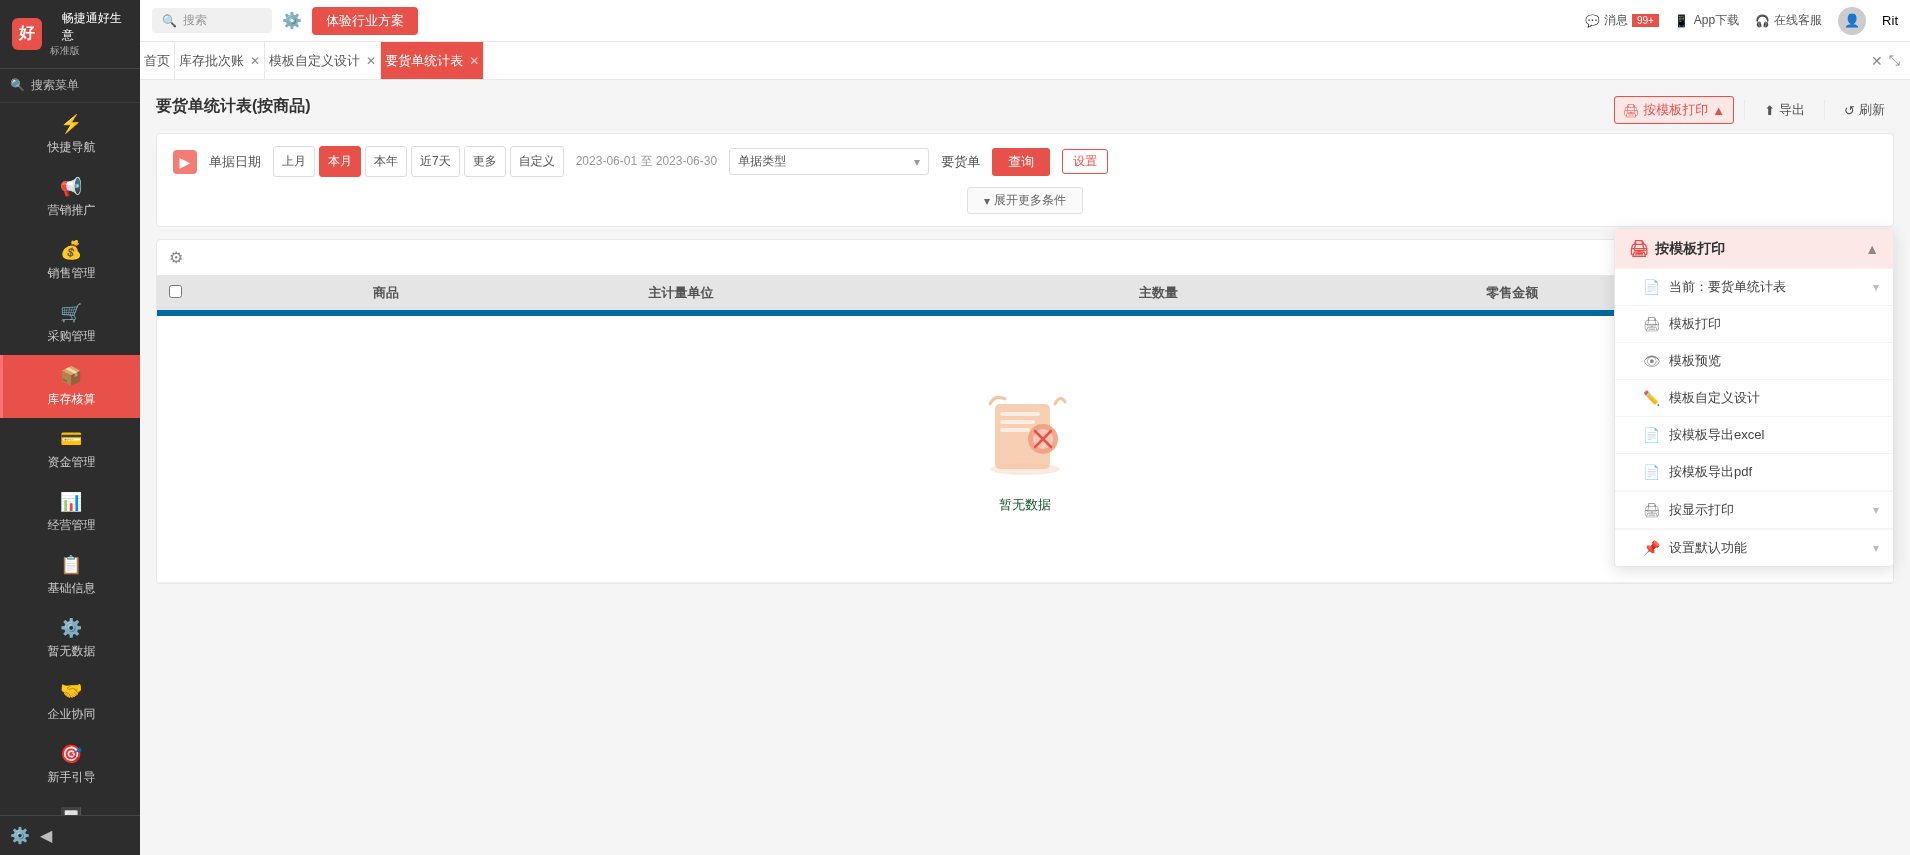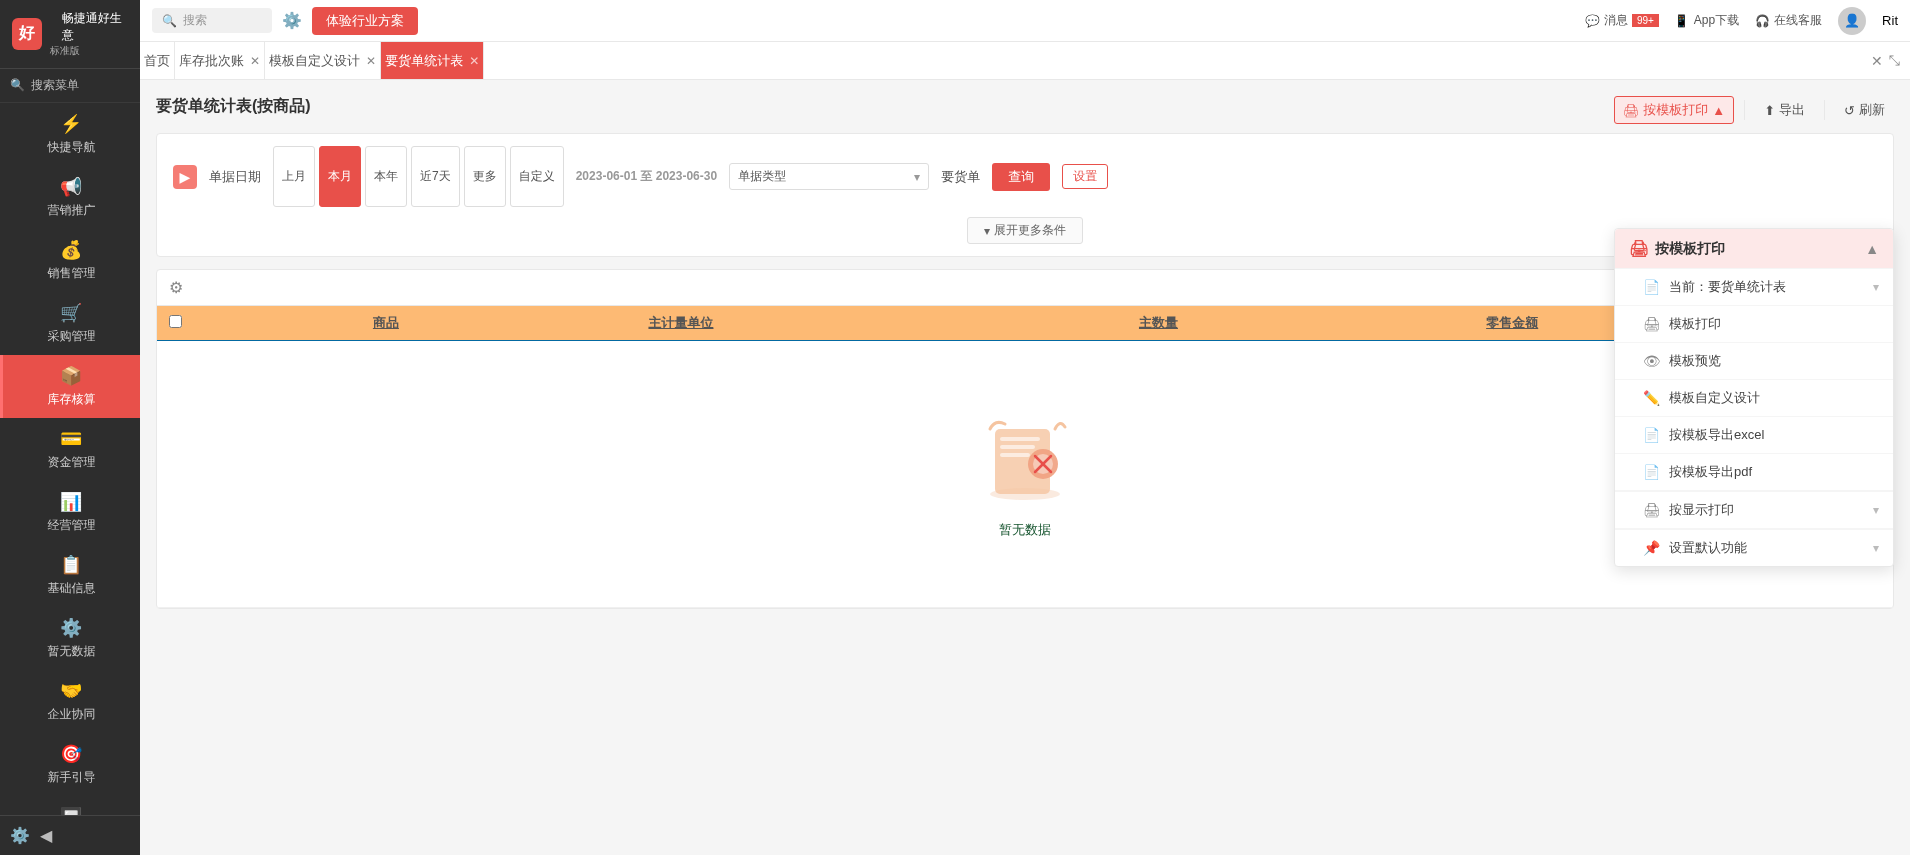--- a/index.html
+++ b/index.html
@@ -156,25 +156,25 @@
     }
     .filter-expand-btn {
       background: #f57c74; color: #fff; border: none;
       border-radius: 4px; width: 24px; height: 24px;
       display: flex; align-items: center; justify-content: center;
       cursor: pointer; font-size: 14px;
     }
     .filter-label { font-size: 13px; color: #555; }
     .date-btns { display: flex; gap: 4px; }
     .date-btn {
-      padding: 21px 8px; border: 1px solid #ddd; border-radius: 3px;
+      padding: 6px 8px; border: 1px solid #ddd; border-radius: 3px;
       font-size: 12px; cursor: pointer; background: #fff; color: #555;
     }
     .date-btn.active { background: #e8504a; color: #fff; border-color: #e8504a; }
-    .date-range { font-size: 12px; color: #999; font-weight: bold; }
+    .date-range { font-size: 12px; color: #999; }
     .filter-select {
       display: flex; align-items: center; gap: 4px;
       border: 1px solid #ddd; border-radius: 3px;
       padding: 4px 8px; background: #fff; cursor: pointer;
       font-size: 12px; color: #555; min-width: 200px;
     }
     .filter-select-arrow { color: #999; margin-left: auto; }
     .filter-more-row {
       display: flex; justify-content: center;
       margin-top: 10px;
@@ -194,25 +194,24 @@
     .table-toolbar {
       display: flex; align-items: center;
       padding: 8px 12px;
       border-bottom: 1px solid #e8e8e8;
     }
     .table-toolbar-icon { font-size: 16px; color: #888; cursor: pointer; }
     table {
       width: 100%; border-collapse: collapse;
     }
     th {
-      background: #fdba74; font-size: 13px; color: #555;
+      background: #e5e5e5; font-size: 13px; color: #555;
       padding: 8px 12px; text-align: left;
-      border-bottom: 1px solid #0369a1;
+      border-bottom: 6px solid #0369a1;
       white-space: nowrap;
-      text-decoration: underline;
     }
     td {
       padding: 8px 12px; font-size: 13px; color: #333;
       border-bottom: 1px solid #f0f0f0;
     }
 
     
     .empty-state {
       display: flex; flex-direction: column; align-items: center; justify-content: center;
       padding: 60px 20px;

